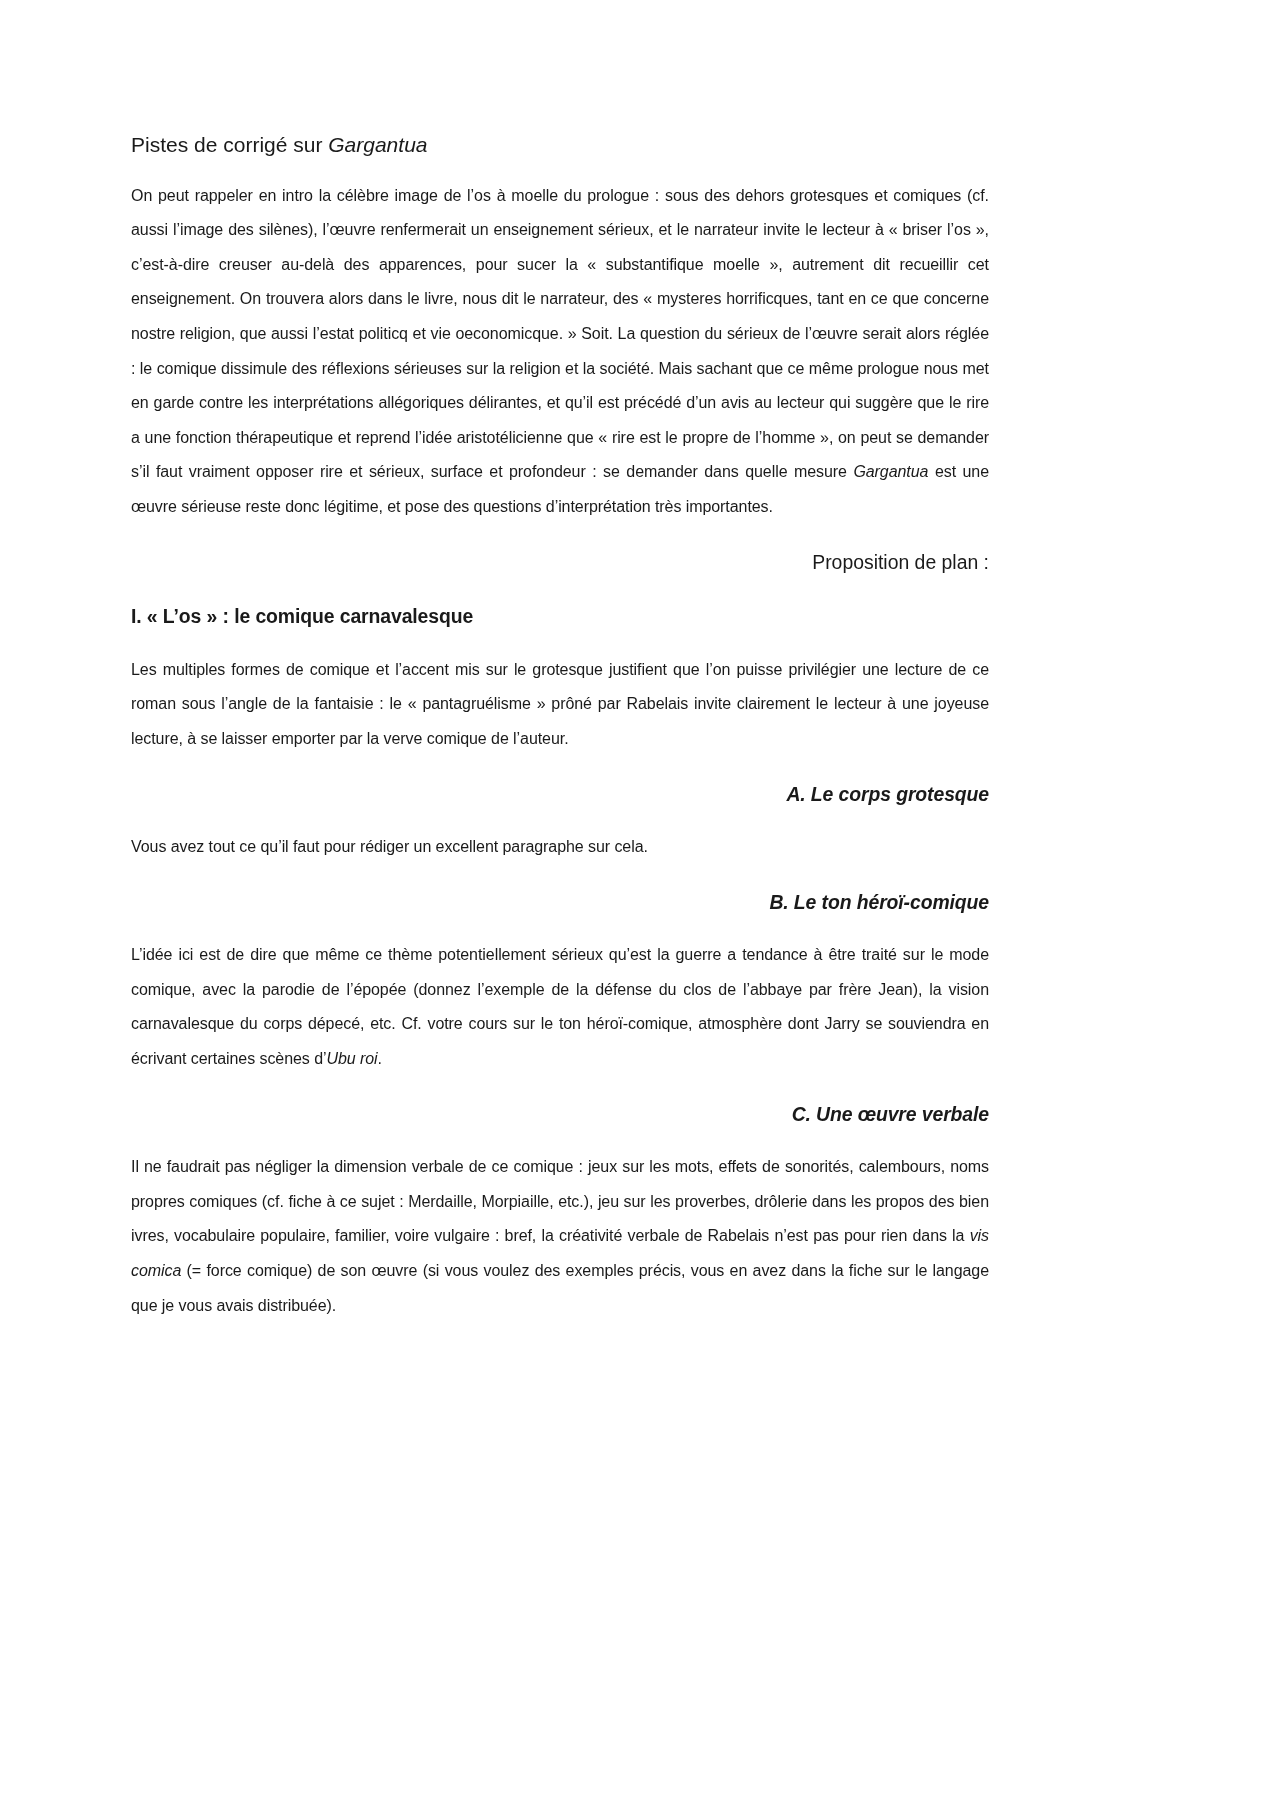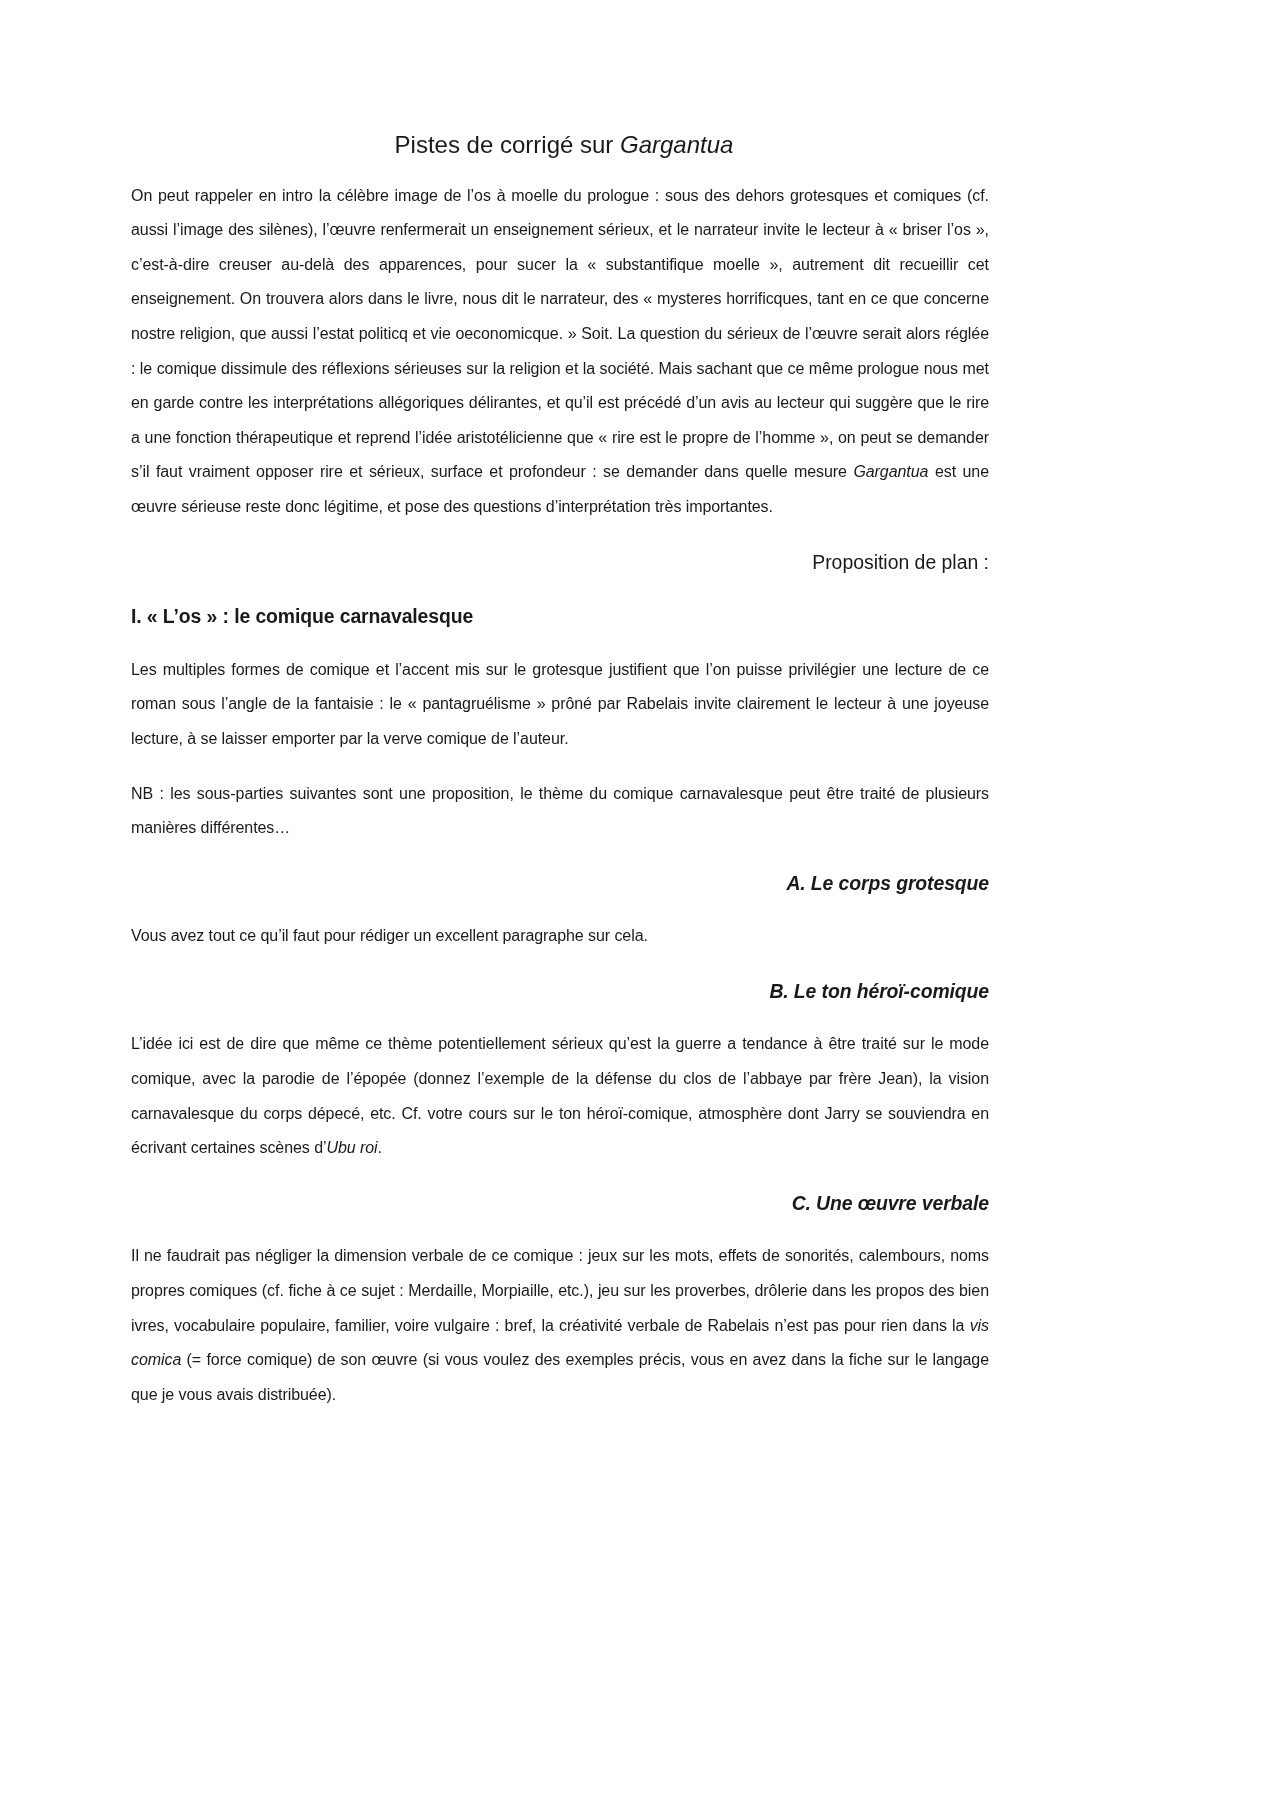--- a/index.html
+++ b/index.html
@@ -33,25 +33,24 @@
   .para {
     font-size: 16px;
     line-height: 34.6px;
     text-align: justify;
     text-justify: inter-word;
     margin-bottom: 20px;
     hyphens: none;
     letter-spacing: -0.07px;
   }
   .header-line {
-    font-size: 24px;
+    font-size: 21px;
     line-height: 34.6px;
-    text-align: center;
+    text-align: left;
     margin-bottom: 16px;
-    margin-left: 8px;
   }
   .doc-title {
     font-size: 19.4px;
     line-height: 34.6px;
     font-weight: bold;
     text-align: center;
     margin-bottom: 22px;
     letter-spacing: -0.1px;
   }
   .section-heading {
@@ -91,21 +90,20 @@
 
 
     <p class="para"><span>On peut rappeler en intro la célèbre image de l’os à moelle du prologue : sous des dehors grotesques et comiques (cf. aussi l’image des silènes), l’œuvre renfermerait un enseignement sérieux, et le narrateur invite le lecteur à « briser l’os », c’est-à-dire creuser au-delà des apparences, pour sucer la « substantifique moelle », autrement dit recueillir cet enseignement. On trouvera alors dans le livre, nous dit le narrateur, des « mysteres horrificques, tant en ce que concerne nostre religion, que aussi l’estat politicq et vie oeconomicque. » Soit. La question du sérieux de l’œuvre serait alors réglée : le comique dissimule des réflexions sérieuses sur la religion et la société. Mais sachant que ce même prologue nous met en garde contre les interprétations allégoriques délirantes, et qu’il est précédé d’un avis au lecteur qui suggère que le rire a une fonction thérapeutique et reprend l’idée aristotélicienne que « rire est le propre de l’homme », on peut se demander s’il faut vraiment opposer rire et sérieux, surface et profondeur : se demander dans quelle mesure </span><i>Gargantua</i><span> est une œuvre sérieuse reste donc légitime, et pose des questions d’interprétation très importantes.</span></p>
 
     <p class="plain-line">Proposition de plan :</p>
 
     <h2 class="section-heading">I. « L’os » : le comique carnavalesque</h2>
 
     <p class="para">Les multiples formes de comique et l’accent mis sur le grotesque justifient que l’on puisse privilégier une lecture de ce roman sous l’angle de la fantaisie : le « pantagruélisme » prôné par Rabelais invite clairement le lecteur à une joyeuse lecture, à se laisser emporter par la verve comique de l’auteur.</p>
 
-    <p class="para">NB : les sous-parties suivantes sont une proposition, le thème du comique carnavalesque peut être traité de plusieurs manières différentes…</p>
 
     <h3 class="sub-heading">A. Le corps grotesque</h3>
 
     <p class="para">Vous avez tout ce qu’il faut pour rédiger un excellent paragraphe sur cela.</p>
 
     <h3 class="sub-heading">B. Le ton héroï-comique</h3>
 
     <p class="para"><span>L’idée ici est de dire que même ce thème potentiellement sérieux qu’est la guerre a tendance à être traité sur le mode comique, avec la parodie de l’épopée (donnez l’exemple de la défense du clos de l’abbaye par frère Jean), la vision carnavalesque du corps dépecé, etc. Cf. votre cours sur le ton héroï-comique, atmosphère dont Jarry se souviendra en écrivant certaines scènes d’</span><i>Ubu roi</i><span>.</span></p>
 
     <h3 class="sub-heading">C. Une œuvre verbale</h3>

